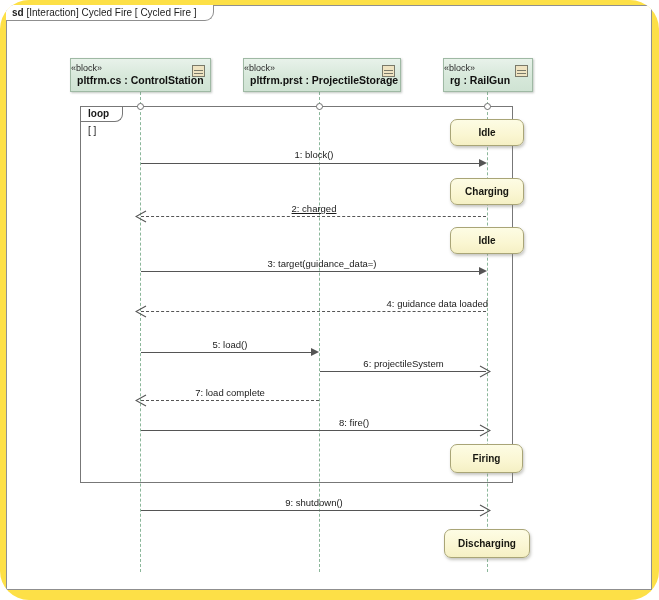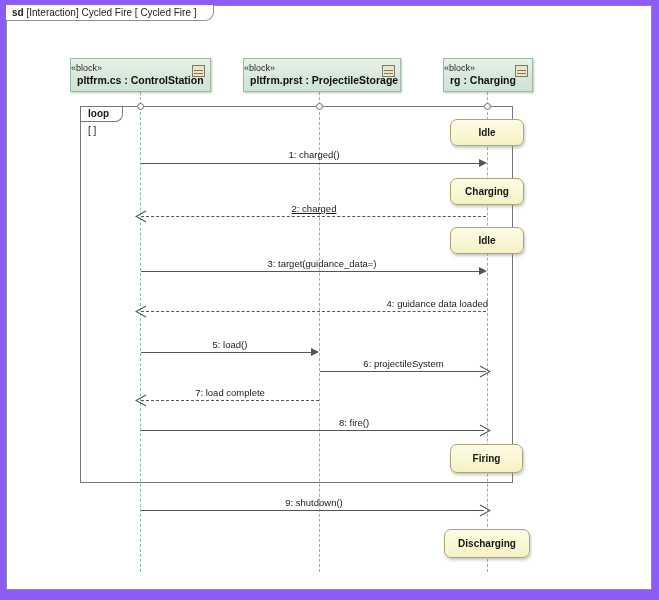--- a/index.html
+++ b/index.html
@@ -8,22 +8,23 @@
     background: #ffffff;
   }
   body {
     font-family: "Liberation Sans", sans-serif;
     -webkit-font-smoothing: antialiased;
   }
   #canvas {
     position: relative;
     width: 659px;
     height: 600px;
-    background: #8b5cf6;
+    background: #fde047;
     overflow: hidden;
+    border-radius: 29px;
   }
 
   
   .diagram-frame {
     position: absolute;
     left: 6px;
     top: 5px;
     width: 646px;
     height: 585px;
     border: 1px solid #8f8f8f;
@@ -211,21 +212,21 @@
   </div>
 
   <div class="lifeline-head" style="left:243px; top:58px; width:158px; height:34px;">
     <div class="stereo">«block»</div>
     <div class="lname">pltfrm.prst : ProjectileStorage</div>
     <div class="block-icon"></div>
   </div>
 
   <div class="lifeline-head" style="left:443px; top:58px; width:90px; height:34px;">
     <div class="stereo">«block»</div>
-    <div class="lname">rg : Charging</div>
+    <div class="lname">rg : RailGun</div>
     <div class="block-icon" style="right:4px;"></div>
   </div>
 
   <div class="fragment" style="left:80px; top:106px; width:433px; height:377px;">
     <div class="fragment-label">loop</div>
   </div>
   <div class="fragment-guard" style="left:88px; top:125px;">[ ]</div>
 
   <div class="cross-dot" style="left:137px; top:103px;"></div>
   <div class="cross-dot" style="left:316px; top:103px;"></div>
@@ -240,21 +241,21 @@
   <div class="state-box" style="left:450px; top:227px; width:74px; height:27px;">
     <span>Idle</span>
   </div>
   <div class="state-box" style="left:450px; top:444px; width:73px; height:29px;">
     <span>Firing</span>
   </div>
   <div class="state-box" style="left:444px; top:529px; width:86px; height:29px;">
     <span>Discharging</span>
   </div>
 
-  <div class="msg-label" style="left:140px; top:149px; width:348px;">1: charged()</div>
+  <div class="msg-label" style="left:140px; top:149px; width:348px;">1: block()</div>
   <div class="msg-line" style="left:141px; top:163px; width:343px;"></div>
   <div class="ah filled-right" style="left:479px; top:159px;"></div>
 
   <div class="msg-label" style="left:140px; top:203px; width:348px;text-decoration:underline;">2: charged</div>
   <div class="msg-line ret" style="left:141px; top:216px; width:345px;"></div>
   <div class="ah open-left" style="left:135px; top:210px;">
     <svg width="12" height="13" viewBox="0 0 12 13">
         <polyline points="11,1 1,6.5 11,12" fill="none" stroke="#555555" stroke-width="1.1"></polyline>
       </svg>
   </div>

